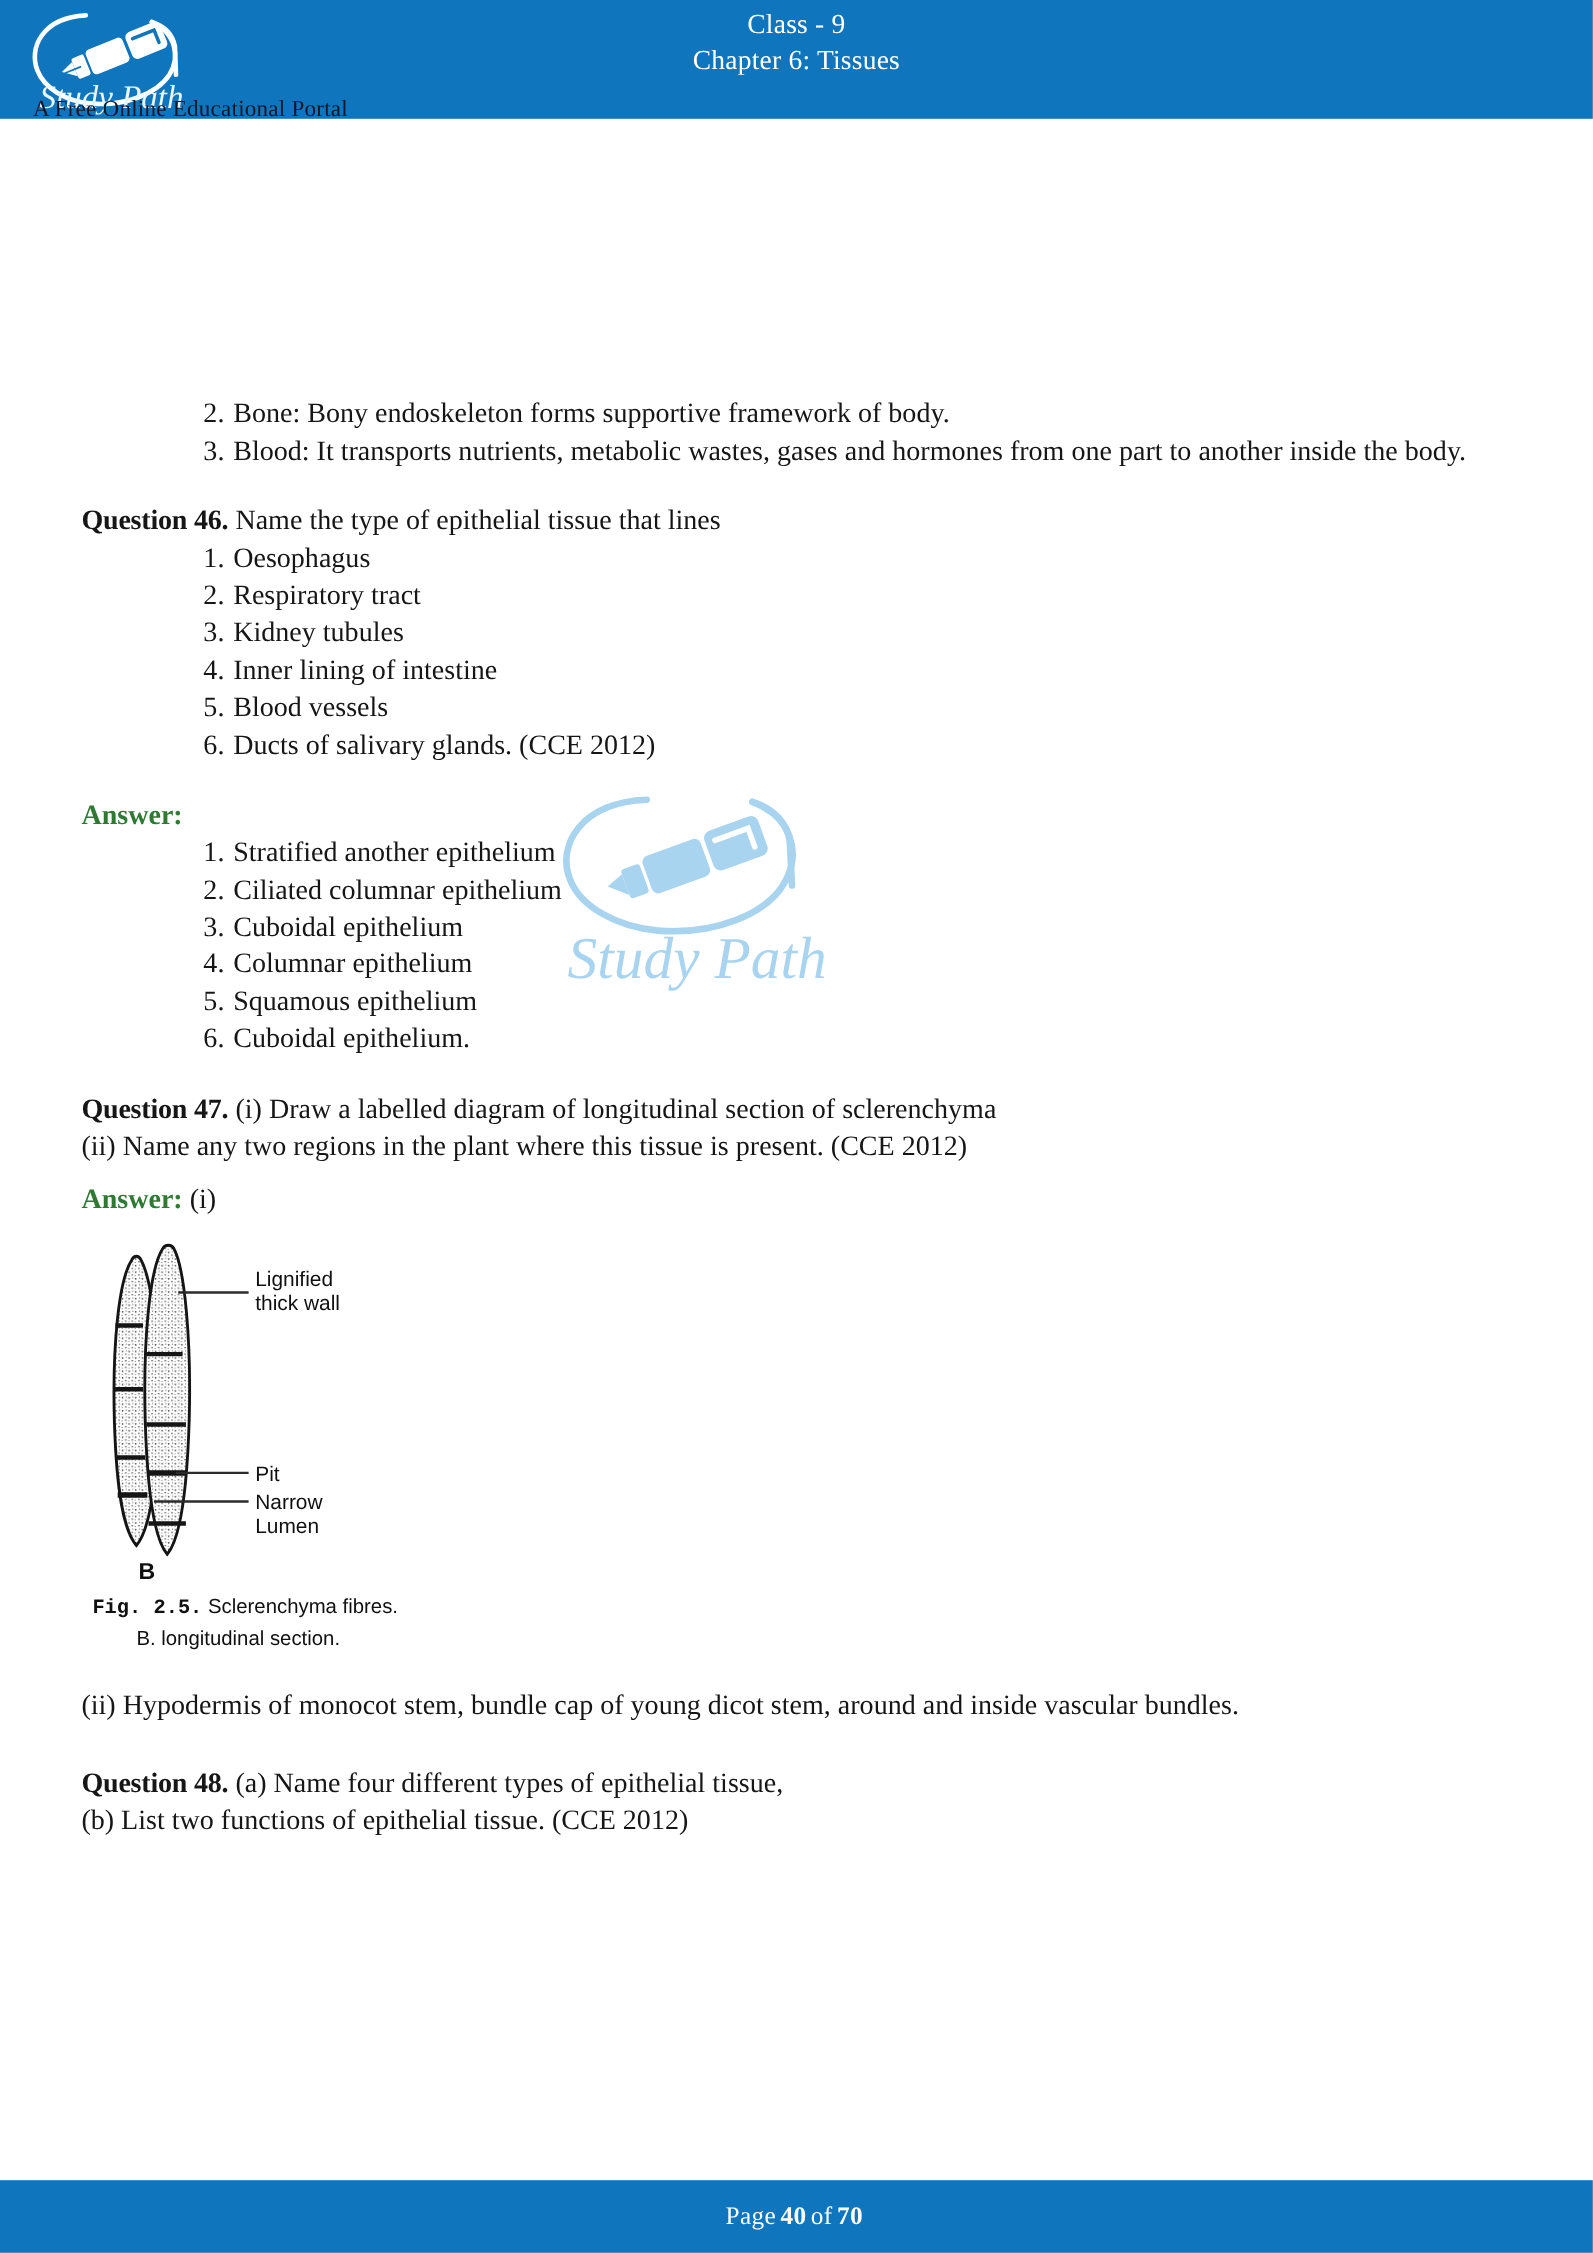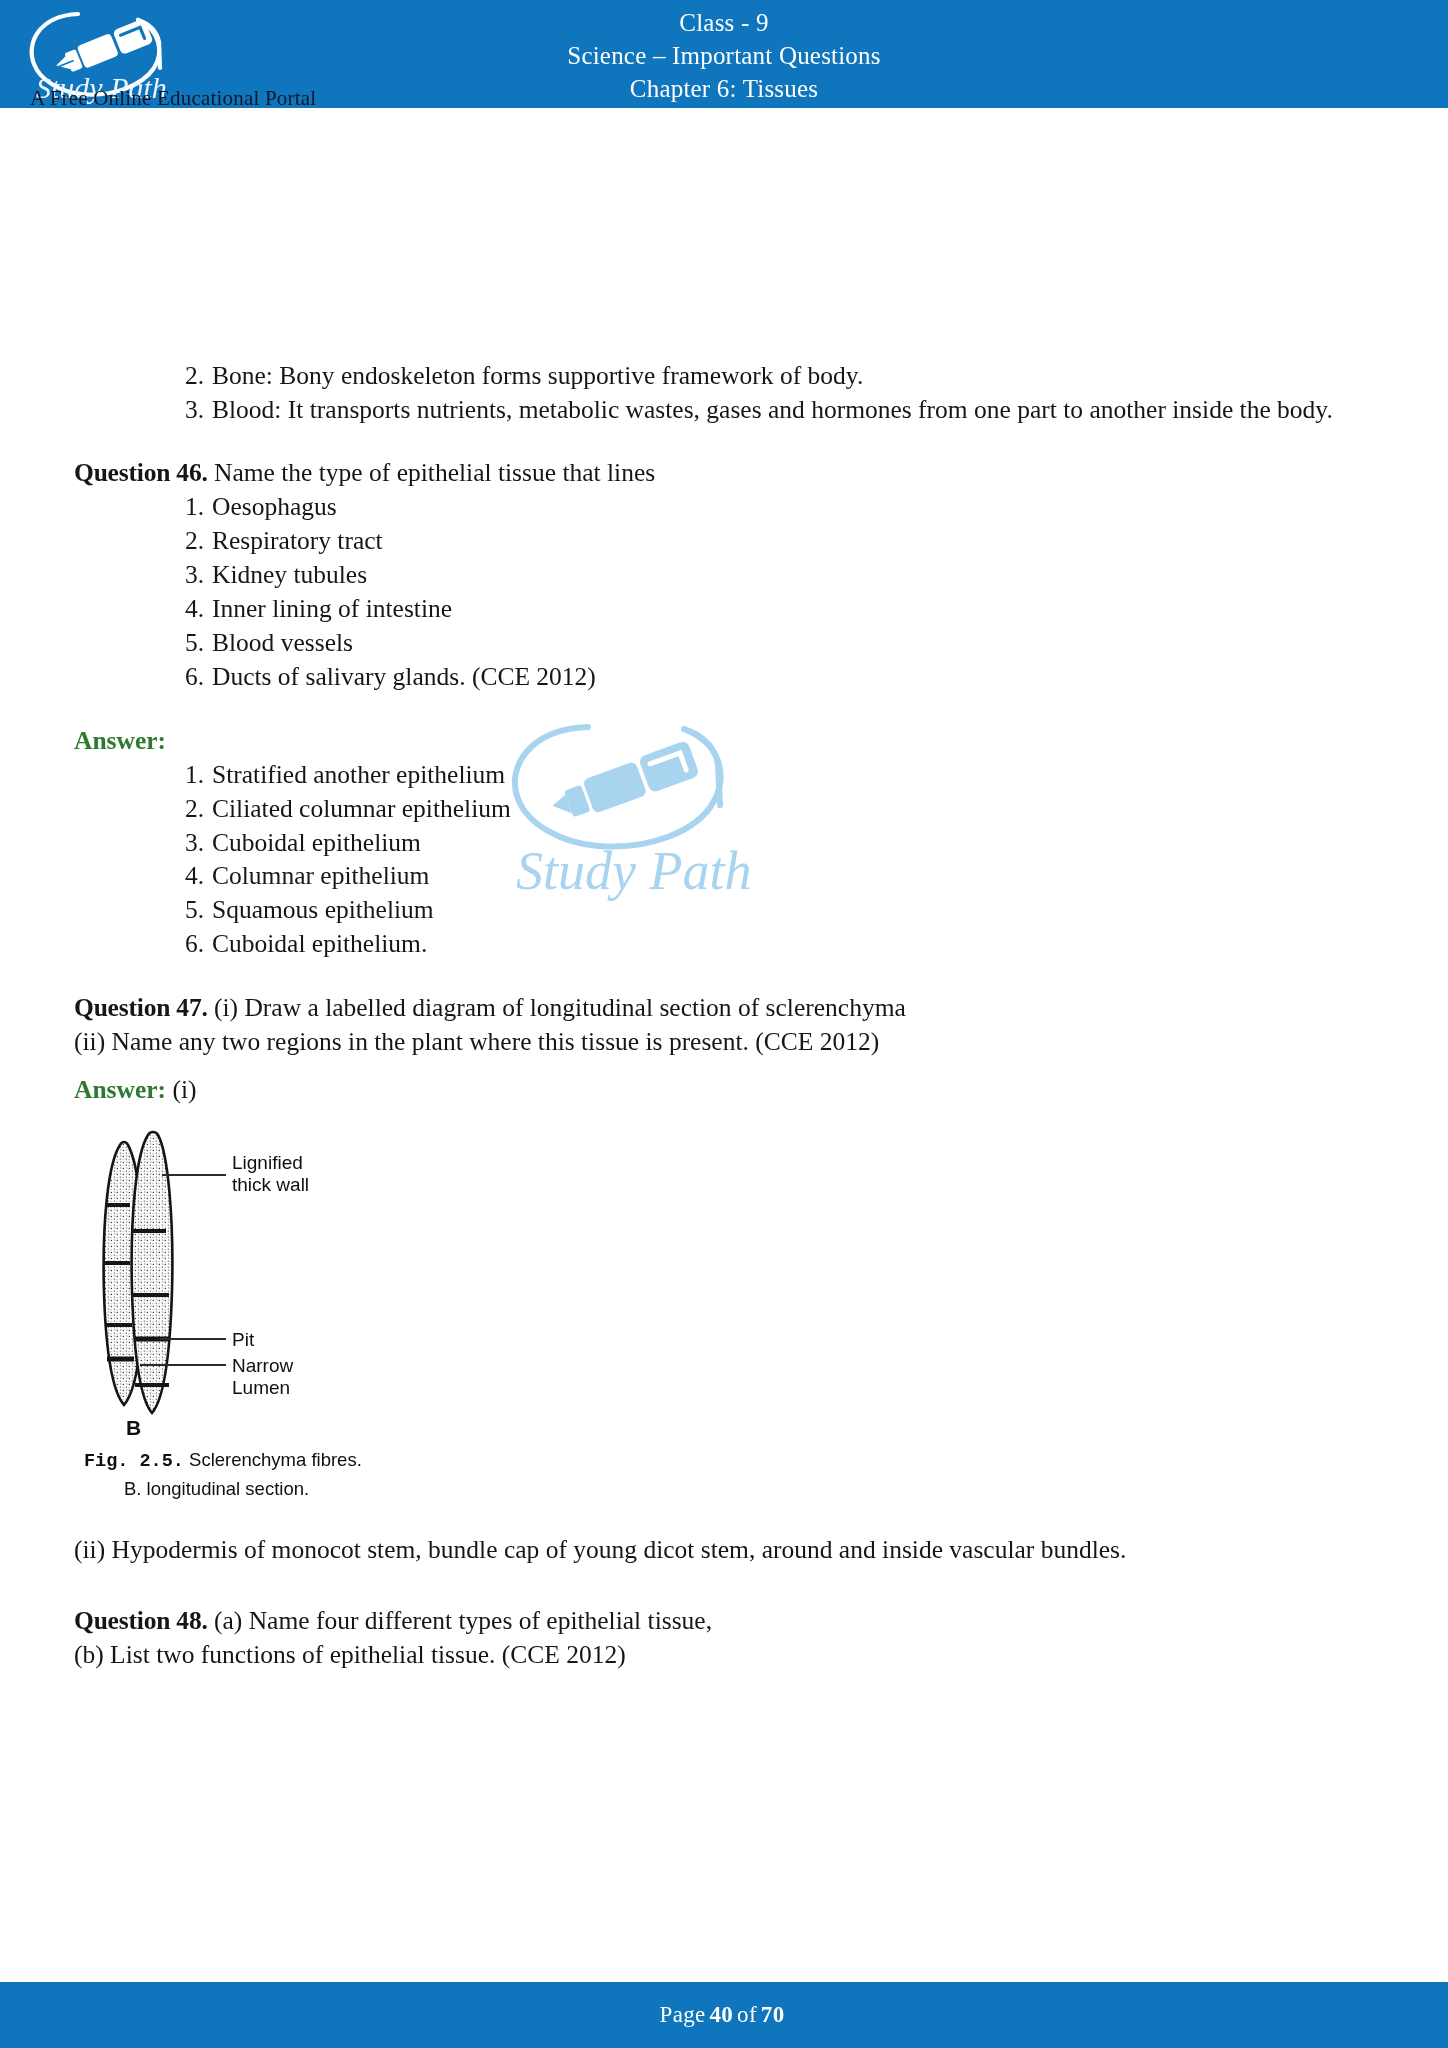--- a/index.html
+++ b/index.html
@@ -196,21 +196,20 @@
           <path d="M105 42 L126 42 L126 54" fill="none" stroke="#0f75bd" stroke-width="3.2" stroke-linecap="round"></path>
           <line x1="36" y1="48" x2="52" y2="48" stroke="#0f75bd" stroke-width="1.6"></line>
         </g>
         <text x="16" y="94" font-family="Liberation Serif, serif" font-style="italic" font-size="30" fill="#eaf5fd">Study Path</text>
       </svg>
       <div class="brand-tagline">A Free Online Educational Portal</div>
     </div>
 
     <div class="header-center">
       <span class="hl">Class - 9</span>
-      <span class="hl">Science – Important Questions</span>
       <span class="hl">Chapter 6: Tissues</span>
     </div>
   </div>
 
   <div class="content">
 
     
     <svg class="watermark" viewBox="0 0 300 190">
       <path d="M96 14 C36 16 14 56 26 86 C36 112 70 130 106 133 C158 137 206 118 222 88 C236 62 228 30 192 16" fill="none" stroke="#a9d4ef" stroke-width="6" stroke-linecap="round"></path>
       <path d="M192 16 C212 22 224 36 226 52 L228 92" fill="none" stroke="#a9d4ef" stroke-width="6" stroke-linecap="round"></path>

